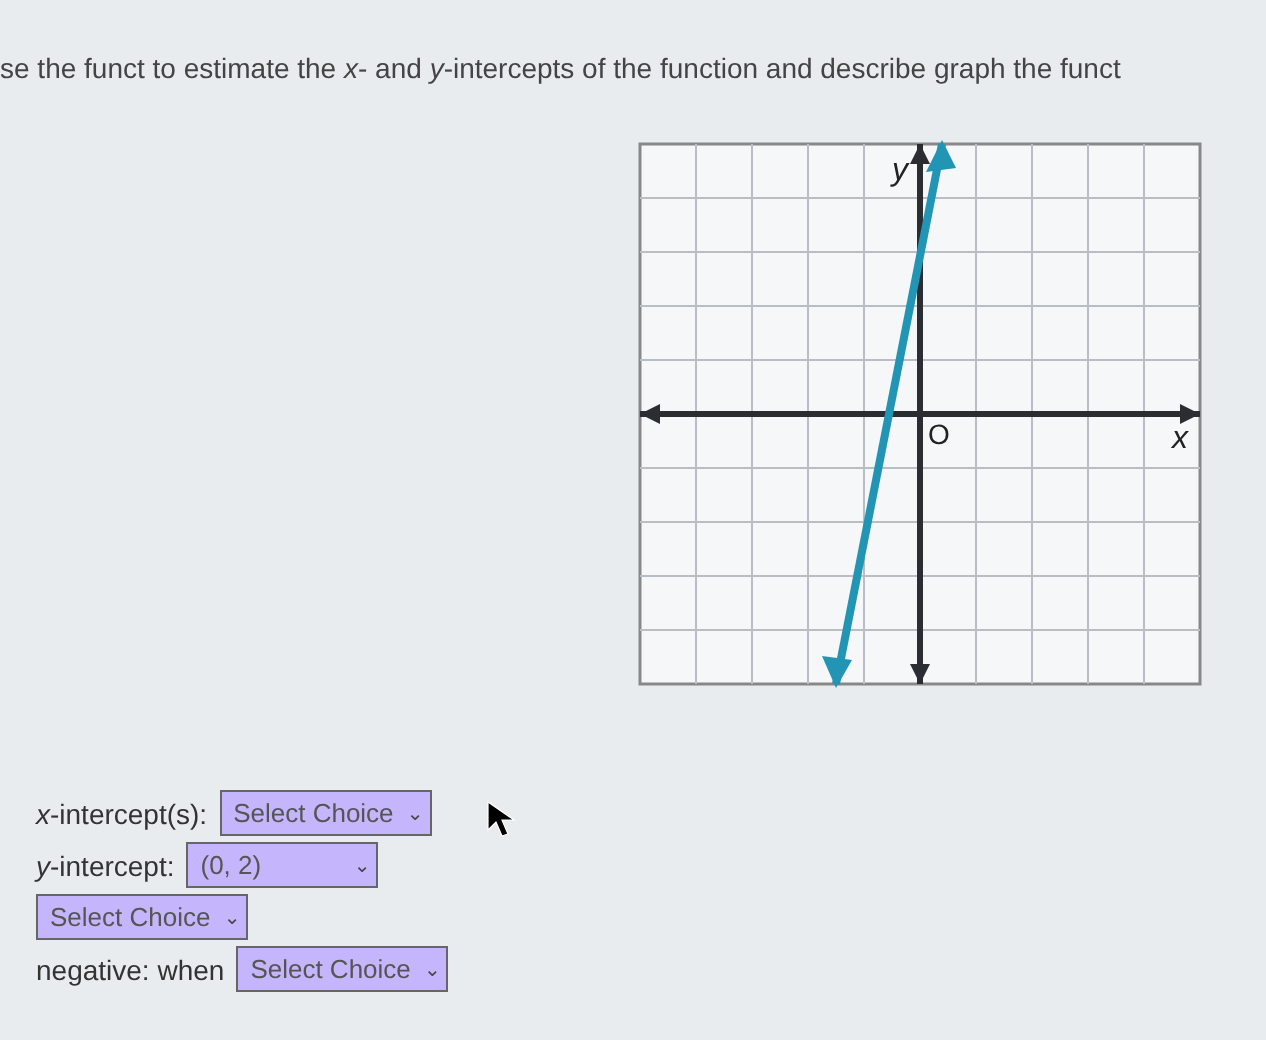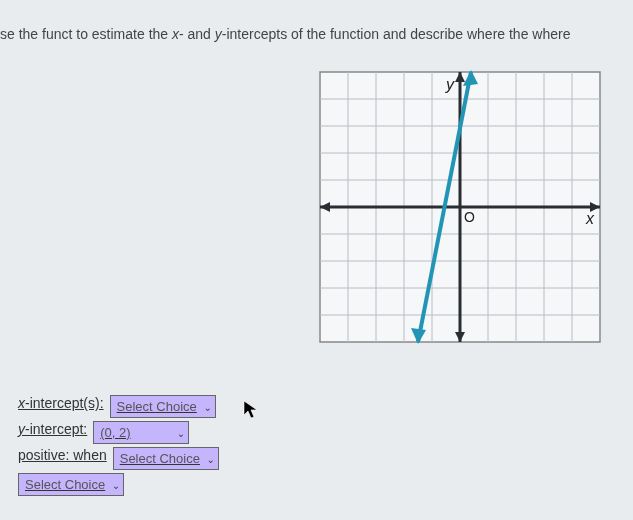--- a/index.html
+++ b/index.html
@@ -31,24 +31,23 @@
   }
   .responses {
     position: absolute;
     top: 392px;
     left: 18px;
     font-size: 14px;
     color: #333;
   }
   .row {
     display: flex;
-    align-items: flex-start;
+    align-items: center;
     margin: 3px 0;
     gap: 6px;
-    text-decoration: underline;
   }
   .row-label { font-style: italic; }
   .plain { font-style: normal; }
   .select-box {
     background: #c4b5fd;
     border: 1px solid #666;
     padding: 3px 18px 3px 6px;
     font-size: 13px;
     color: #555;
     position: relative;
@@ -70,21 +69,21 @@
     left: 243px;
     font-size: 16px;
     color: #000;
     pointer-events: none;
   }
 </style>
 </head>
 <body>
 
 <div class="question-text">
-  <span>se the funct to estimate the </span><i>x</i><span>- and </span><i>y</i><span>-intercepts of the function and describe where the where</span>
+  <span>se the funct to estimate the </span><i>x</i><span>- and </span><i>y</i><span>-intercepts of the function and describe graph the funct</span>
 </div>
 
 <div class="graph-area">
 <svg width="300" height="290" viewBox="0 0 300 290">
 
   <rect x="10" y="10" width="280" height="270" fill="#f5f7f9" stroke="#888" stroke-width="1.5"></rect>
 
   <g stroke="#b8bec4" stroke-width="1">
     <line x1="38" y1="10" x2="38" y2="280"></line>
     <line x1="66" y1="10" x2="66" y2="280"></line>
@@ -138,27 +137,27 @@
     </div>
   </div>
   <div class="row">
     <span class="row-label"><i>y</i><span class="plain">-intercept:</span></span>
     <div class="select-box">
       <span>(0, 2)</span>
       <span class="chev">⌄</span>
     </div>
   </div>
   <div class="row">
-    <span>positive: when</span>
     <div class="select-box">
       <span>Select Choice</span>
       <span class="chev">⌄</span>
     </div>
   </div>
   <div class="row">
+    <span>negative: when</span>
     <div class="select-box">
       <span>Select Choice</span>
       <span class="chev">⌄</span>
     </div>
   </div>
 </div>
 
 <div class="cursor-pointer">
   <svg width="16" height="20" viewBox="0 0 16 20">
       <path d="M1 1 L1 15 L5 11 L8 18 L11 17 L8 10 L14 10 Z" fill="#000" stroke="#fff" stroke-width="0.6"></path>

